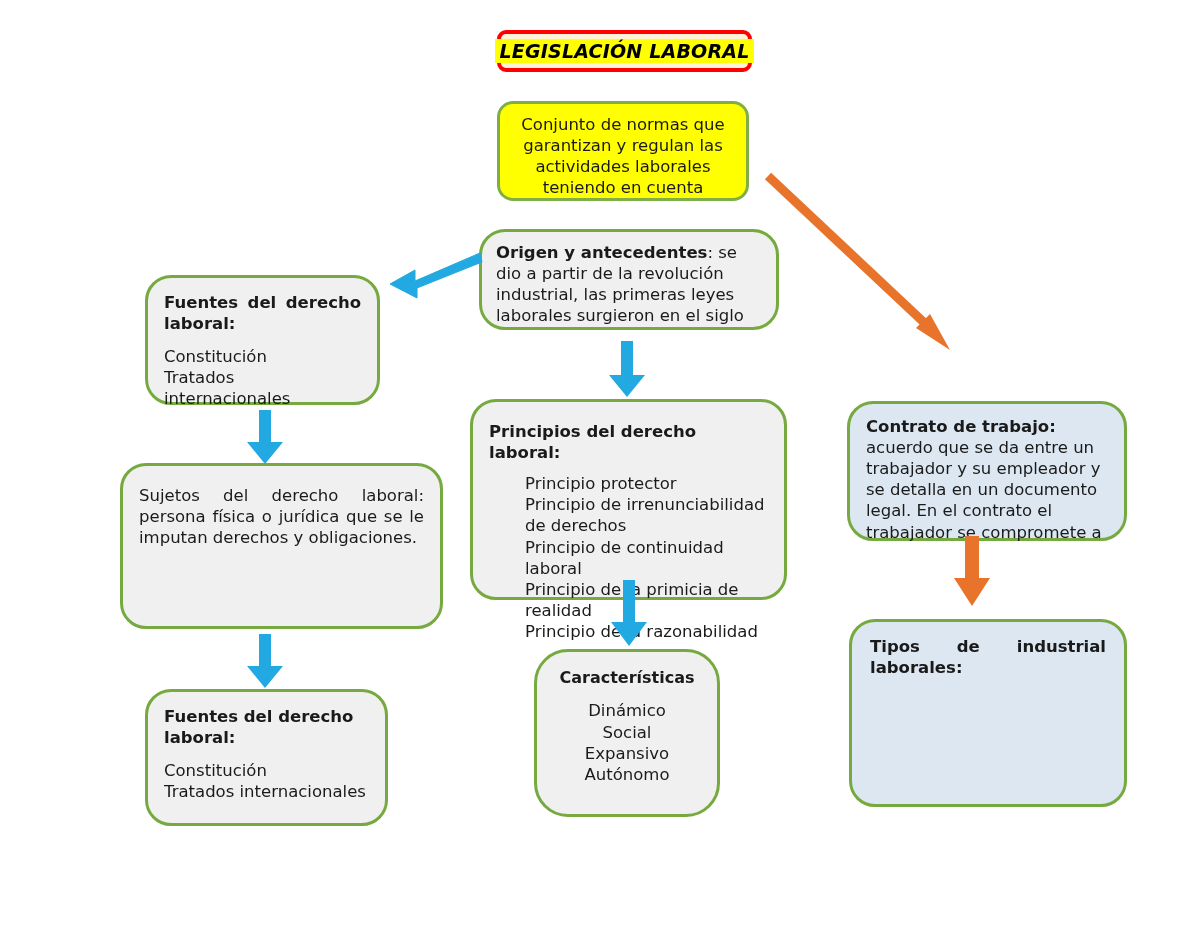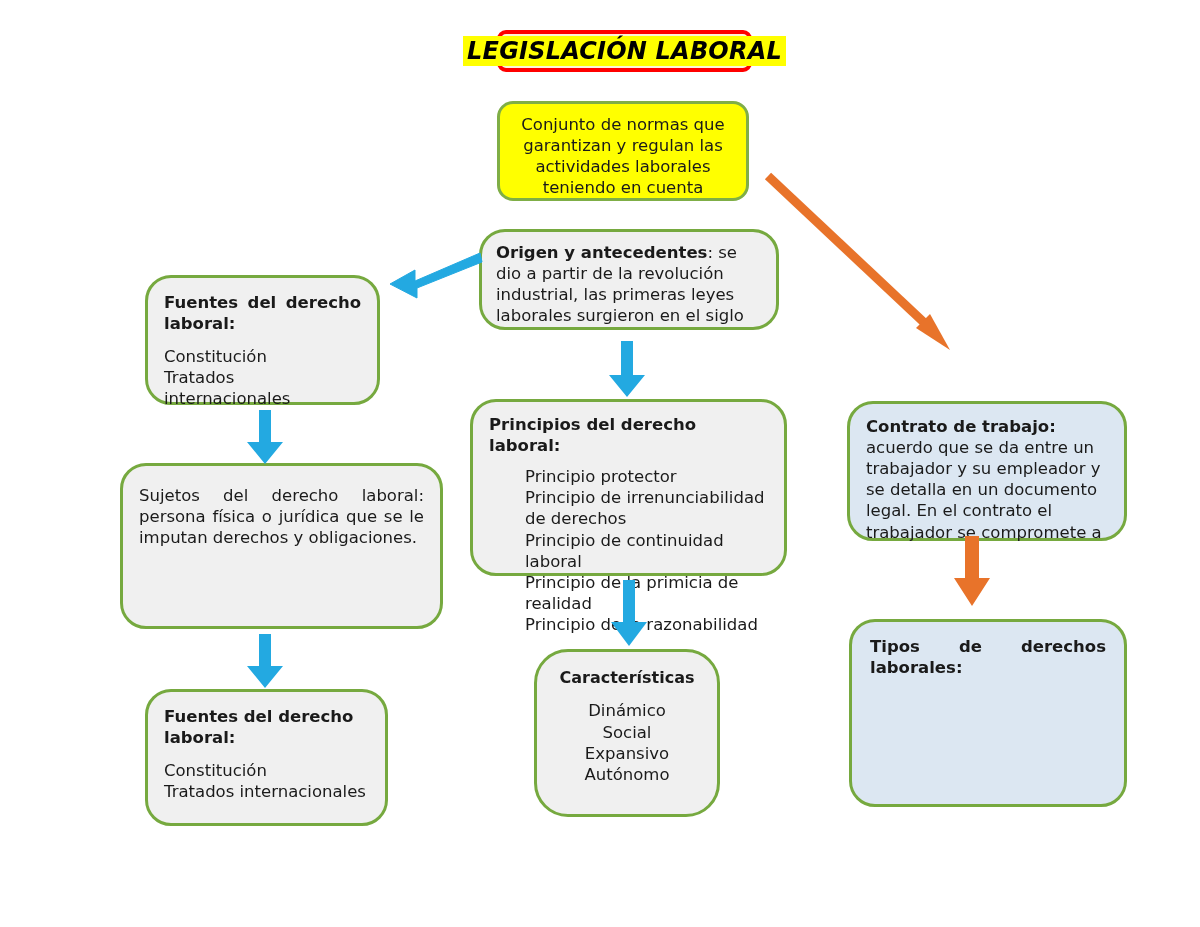--- a/index.html
+++ b/index.html
@@ -31,21 +31,21 @@
     display: flex;
     align-items: center;
     justify-content: center;
     box-sizing: border-box;
     padding: 3px 8px;
   }
   .title-text {
     background: #ffff00;
     font-weight: bold;
     font-style: italic;
-    font-size: 24px;
+    font-size: 19px;
     letter-spacing: 0.2px;
     color: #000000;
     padding: 1px 4px;
     white-space: nowrap;
   }
 
   
   .node {
     position: absolute;
     box-sizing: border-box;
@@ -113,21 +113,21 @@
     <span class="gap"></span>
   </div>
 
   <div class="node fill-gray" style="left:145px; top:689px; width:243px; height:137px; padding:14px 16px;">
     <span class="hd">Fuentes del derecho laboral:</span>
     <span class="gap"></span>
     <span class="body" style="white-space:pre-line;">Constitución
 Tratados internacionales</span>
   </div>
 
-  <div class="node fill-gray" style="left:470px; top:399px; width:317px; height:177px; padding:12px 16px;">
+  <div class="node fill-gray" style="left:470px; top:399px; width:317px; height:201px; padding:19px 16px;">
     <span class="hd">Principios del derecho laboral:</span>
     <span class="gap" style="height:10px;"></span>
     <span class="body" style="white-space:pre-line;margin-left:36px;">Principio protector
 Principio de irrenunciabilidad de derechos
 Principio de continuidad laboral
 Principio de la primicia de realidad
 Principio de la razonabilidad</span>
   </div>
 
   <div class="node fill-gray center" style="left:534px; top:649px; width:186px; height:168px; padding:16px 22px; border-radius:34px;">
@@ -138,21 +138,21 @@
 Expansivo
 Autónomo</span>
   </div>
 
   <div class="node fill-blue" style="left:847px; top:391px; width:280px; height:140px; padding:12px 16px;">
     <span class="hd">Contrato de trabajo:</span>
     <span class="body">acuerdo que se da entre un trabajador y su empleador y se detalla en un documento legal. En el contrato el trabajador se compromete a</span>
   </div>
 
   <div class="node fill-blue" style="left:849px; top:609px; width:278px; height:188px; padding:14px 18px;">
-    <span class="hd justify">Tipos de derechos laborales:</span>
+    <span class="hd justify">Tipos de industrial laborales:</span>
     <span class="gap"></span>
   </div>
 
   <svg class="arrow" style="left:385px; top:248px; width:100px; height:55px;" viewBox="0 0 100 55">
     <g fill="#23a9e1" stroke="#23a9e1">
       <path d="M95 5 L30 33 L30 22 L5 36 L32 50 L32 40 L97 14 Z"></path>
     </g>
   </svg>
 
   <svg class="arrow" style="left:760px; top:168px; width:200px; height:190px;" viewBox="0 0 200 190">

